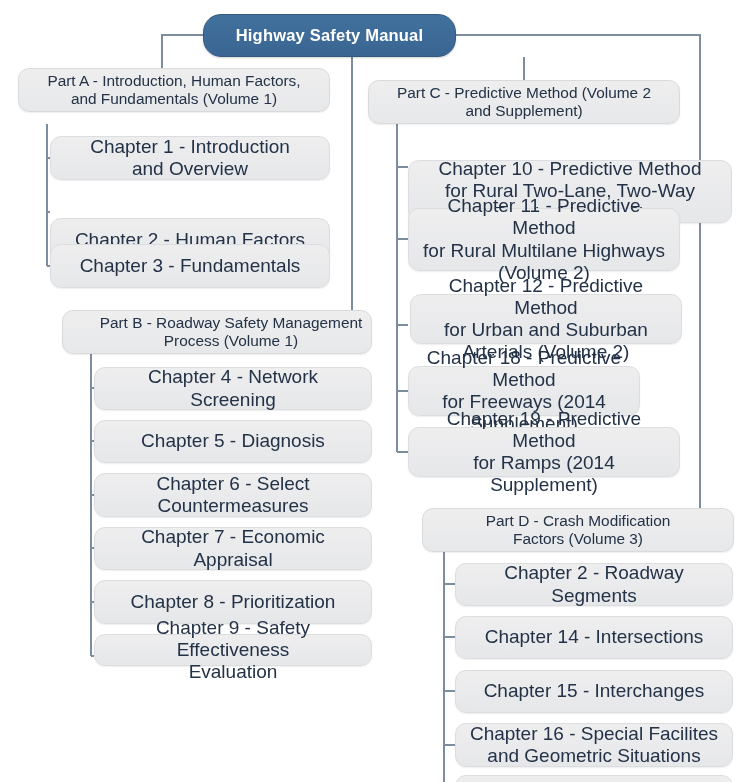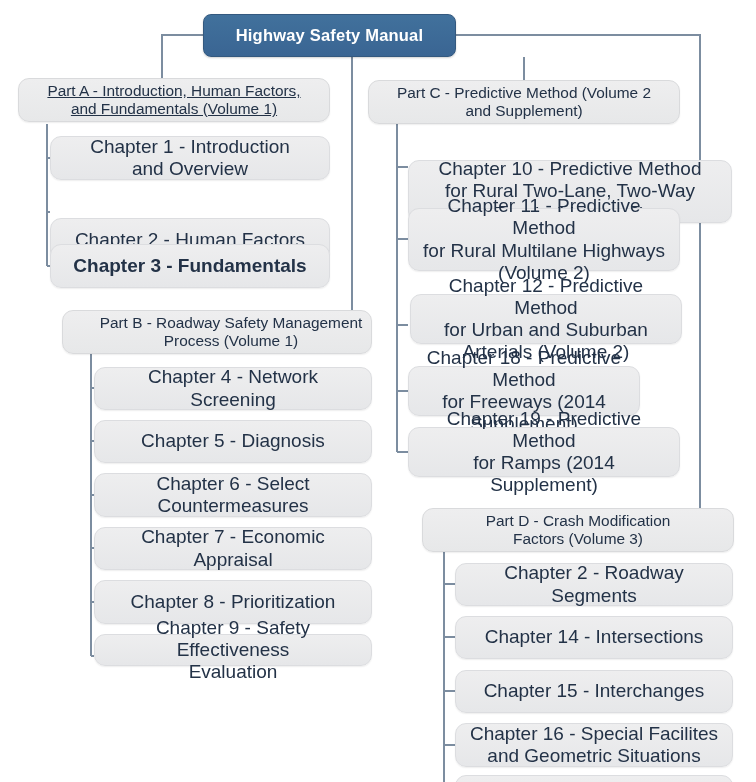--- a/index.html
+++ b/index.html
@@ -37,21 +37,21 @@
     line-height: 1.16;
   }
   .node-root {
     background: #3a6ea5;
     background: linear-gradient(180deg, #41719c 0%, #3a6593 100%);
     color: #ffffff;
     font-weight: bold;
     font-size: 16.5px;
     letter-spacing: 0.2px;
     border: 1px solid #34597f;
-    border-radius: 8px;
+    border-radius: 18px;
     box-shadow: 0 1px 2px rgba(0,0,0,0.18);
   }
   .node-part {
     background: #ebebec;
     background: linear-gradient(180deg, #eeeeef 0%, #e7e8e9 100%);
     color: #233247;
     font-size: 15.4px;
     border: 1px solid #d9dadc;
     box-shadow: 0 1px 1.5px rgba(0,0,0,0.07);
   }
@@ -109,32 +109,32 @@
       <path d="M444 637 L455 637"></path>
       <path d="M444 691 L455 691"></path>
       <path d="M444 745 L455 745"></path>
     </g>
   </svg>
 
   <div class="node node-root" style="left:203px;top:14px;width:253px;height:43px;">
     <span class="node-label">Highway Safety Manual</span>
   </div>
 
-  <div class="node node-part" style="left:18px;top:78px;width:312px;height:44px;text-decoration:underline;">
+  <div class="node node-part" style="left:18px;top:68px;width:312px;height:44px;">
     <span class="node-label">Part A - Introduction, Human Factors,
 and Fundamentals (Volume 1)</span>
   </div>
   <div class="node node-chapter" style="left:50px;top:136px;width:280px;height:44px;">
     <span class="node-label">Chapter 1 - Introduction
 and Overview</span>
   </div>
   <div class="node node-chapter" style="left:50px;top:190px;width:280px;height:44px;margin-top:28px;">
     <span class="node-label">Chapter 2 - Human Factors</span>
   </div>
-  <div class="node node-chapter" style="left:50px;top:244px;width:280px;height:44px;font-weight:bold;">
+  <div class="node node-chapter" style="left:50px;top:244px;width:280px;height:44px;">
     <span class="node-label">Chapter 3 - Fundamentals</span>
   </div>
 
   <div class="node node-part" style="left:62px;top:310px;width:310px;height:44px;padding-left:28px;">
     <span class="node-label">Part B - Roadway Safety Management
 Process (Volume 1)</span>
   </div>
   <div class="node node-chapter" style="left:94px;top:367px;width:278px;height:43px;">
     <span class="node-label">Chapter 4 - Network Screening</span>
   </div>

